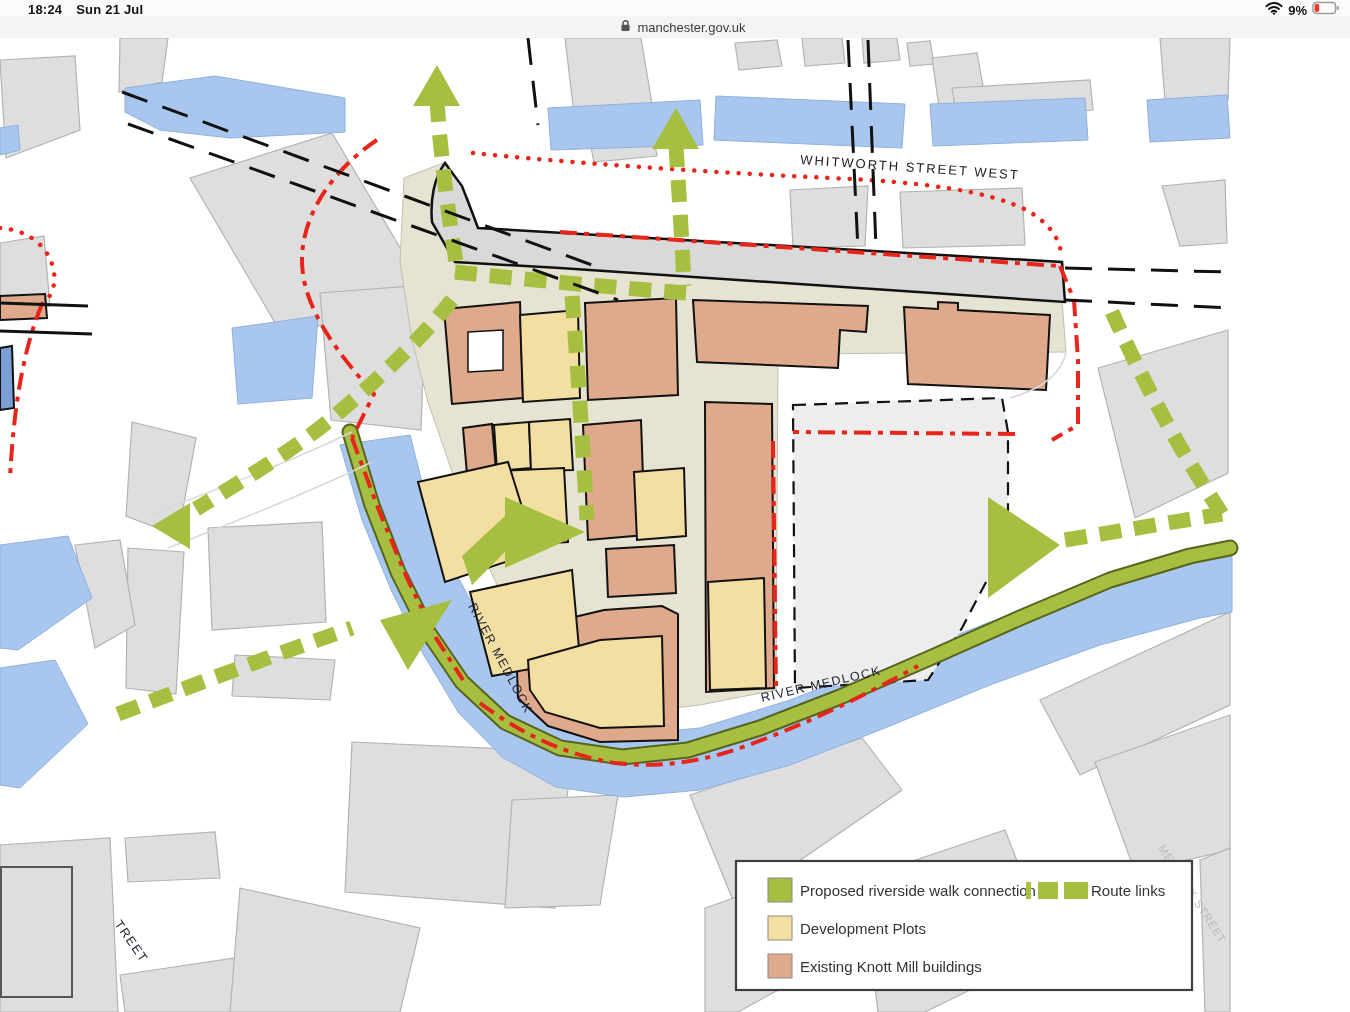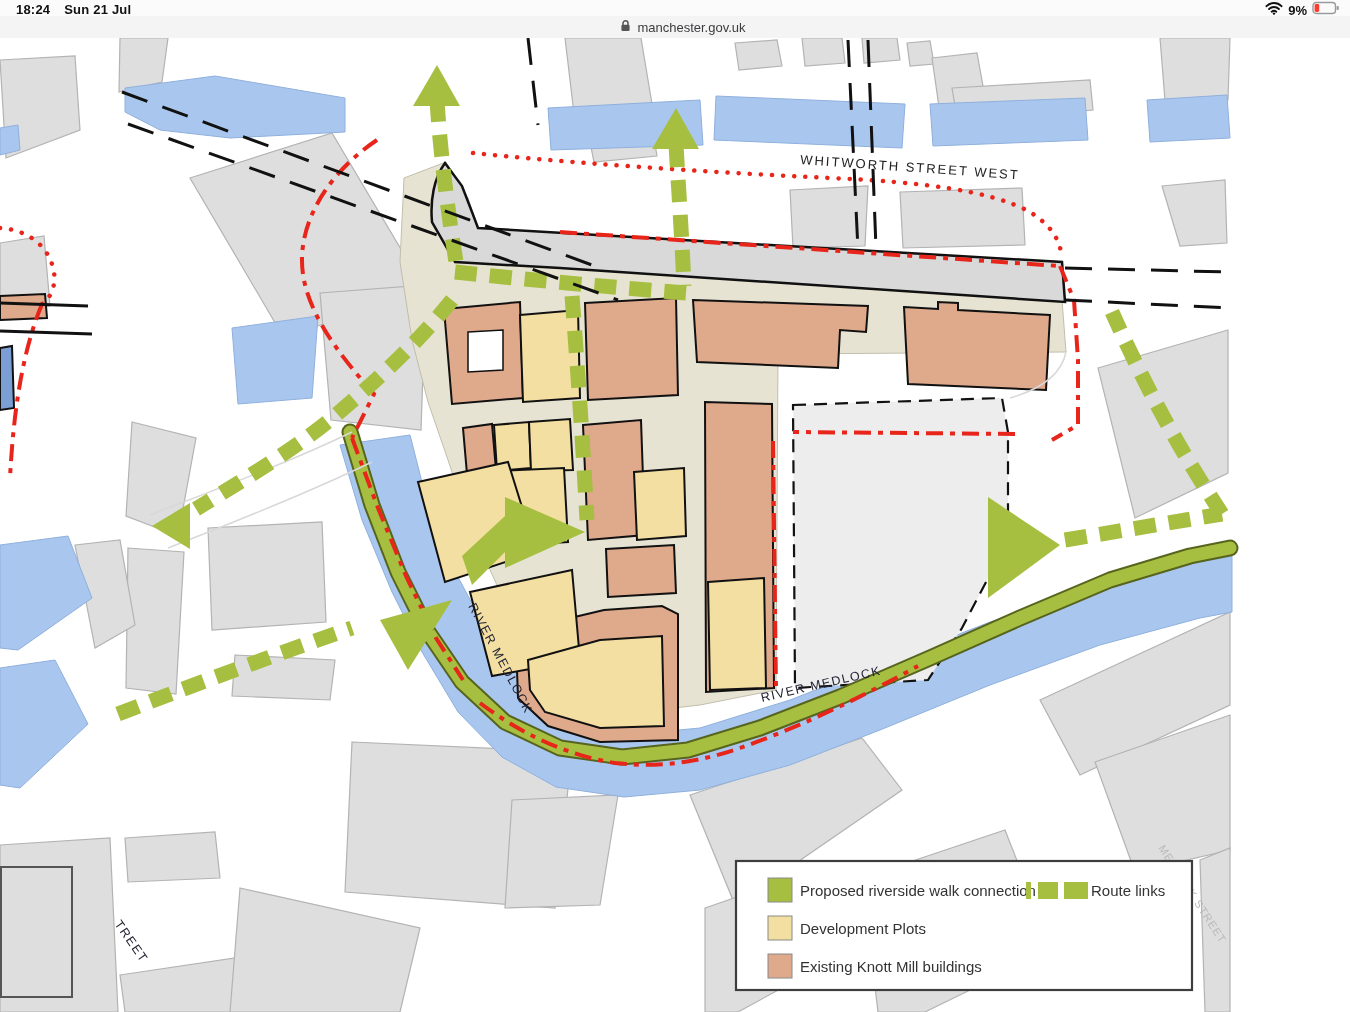--- a/index.html
+++ b/index.html
@@ -1,21 +1,21 @@
 <!DOCTYPE html>
 <html style="--route-green: #a6bf41; --water-blue: #a9c7ee; --dark-water: #7b9fd4; --development-yellow: #f4dfa2; --existing-salmon: #dfa98c; --boundary-red: #e8251a; --context-gray: #dedede; --context-stroke: #b3b3b3; --site-beige: #e7e3d3; --rail-gray: #d9d9d9; --future-gray: #ededed; --outline-black: #111111;"><head>
 <meta charset="utf-8">
 <style>
   html,body{margin:0;padding:0;background:#fff;}
   body{width:1350px;height:1012px;position:relative;font-family:"Liberation Sans",sans-serif;overflow:hidden;}
 
   
   .chrome{position:absolute;top:0;left:0;width:1350px;height:38px;background:#fbfbfc;border-bottom:1px solid #cfcfcf;}
   .statusbar{position:absolute;top:0;left:0;width:100%;height:16px;}
-  .st-left{position:absolute;left:16px;top:2px;font-size:13px;font-weight:700;color:#111;letter-spacing:.2px;}
+  .st-left{position:absolute;left:28px;top:2px;font-size:13px;font-weight:700;color:#111;letter-spacing:.2px;}
   .st-date{margin-left:14px;font-weight:700;}
   .st-right{position:absolute;right:10px;top:1px;display:flex;align-items:center;gap:5px;}
   .st-batt-pct{font-size:13px;font-weight:700;color:#111;}
   .urlbar{position:absolute;top:16px;left:0;width:100%;height:22px;background:#f4f4f5;display:flex;align-items:center;justify-content:center;gap:6px;padding-left:8px;}
   .url-text{font-size:13px;color:#3c3c3e;}
 
   
   .mapwrap{position:absolute;top:38px;left:0;width:1350px;height:974px;background:#fff;}
   .cg{fill:var(--context-gray,#dedede);stroke:var(--context-stroke,#b3b3b3);stroke-width:1.2;}
   .wb{fill:var(--water-blue,#a9c7ee);stroke:#8fb0dd;stroke-width:1;}

